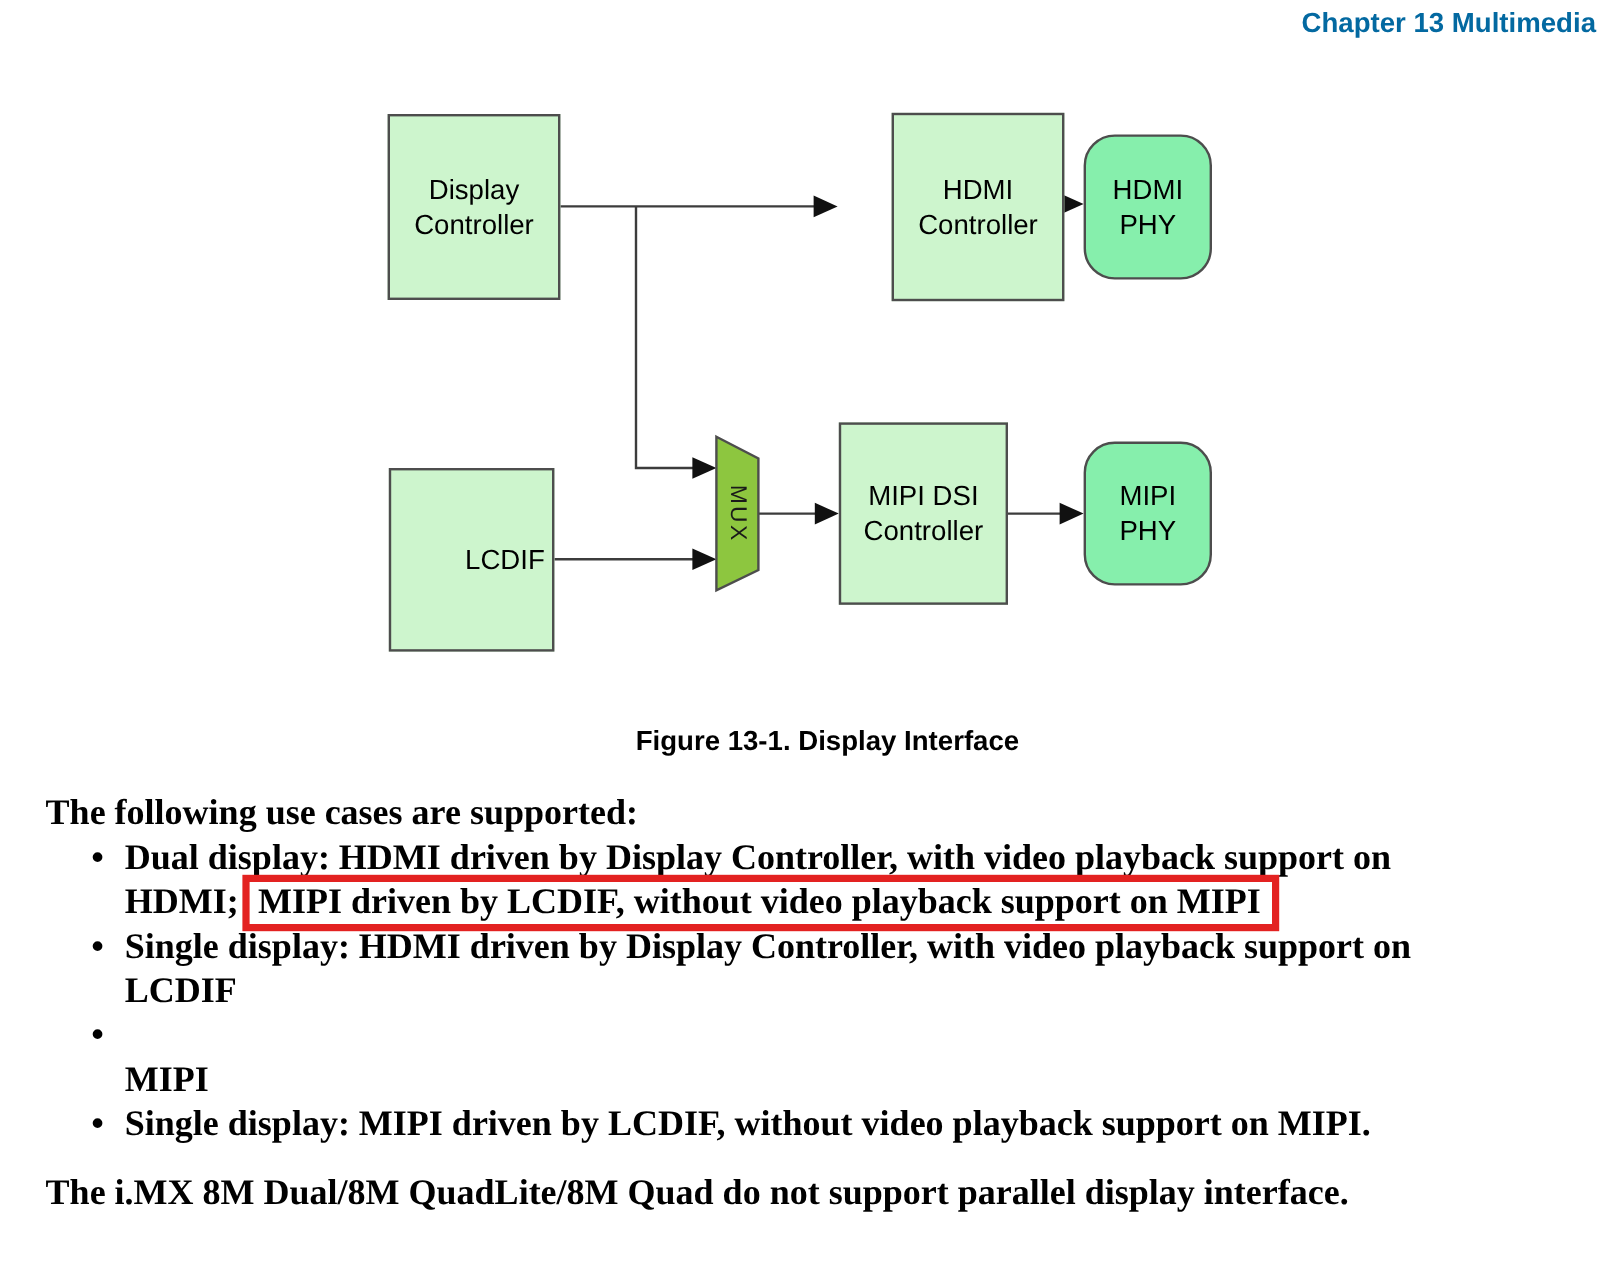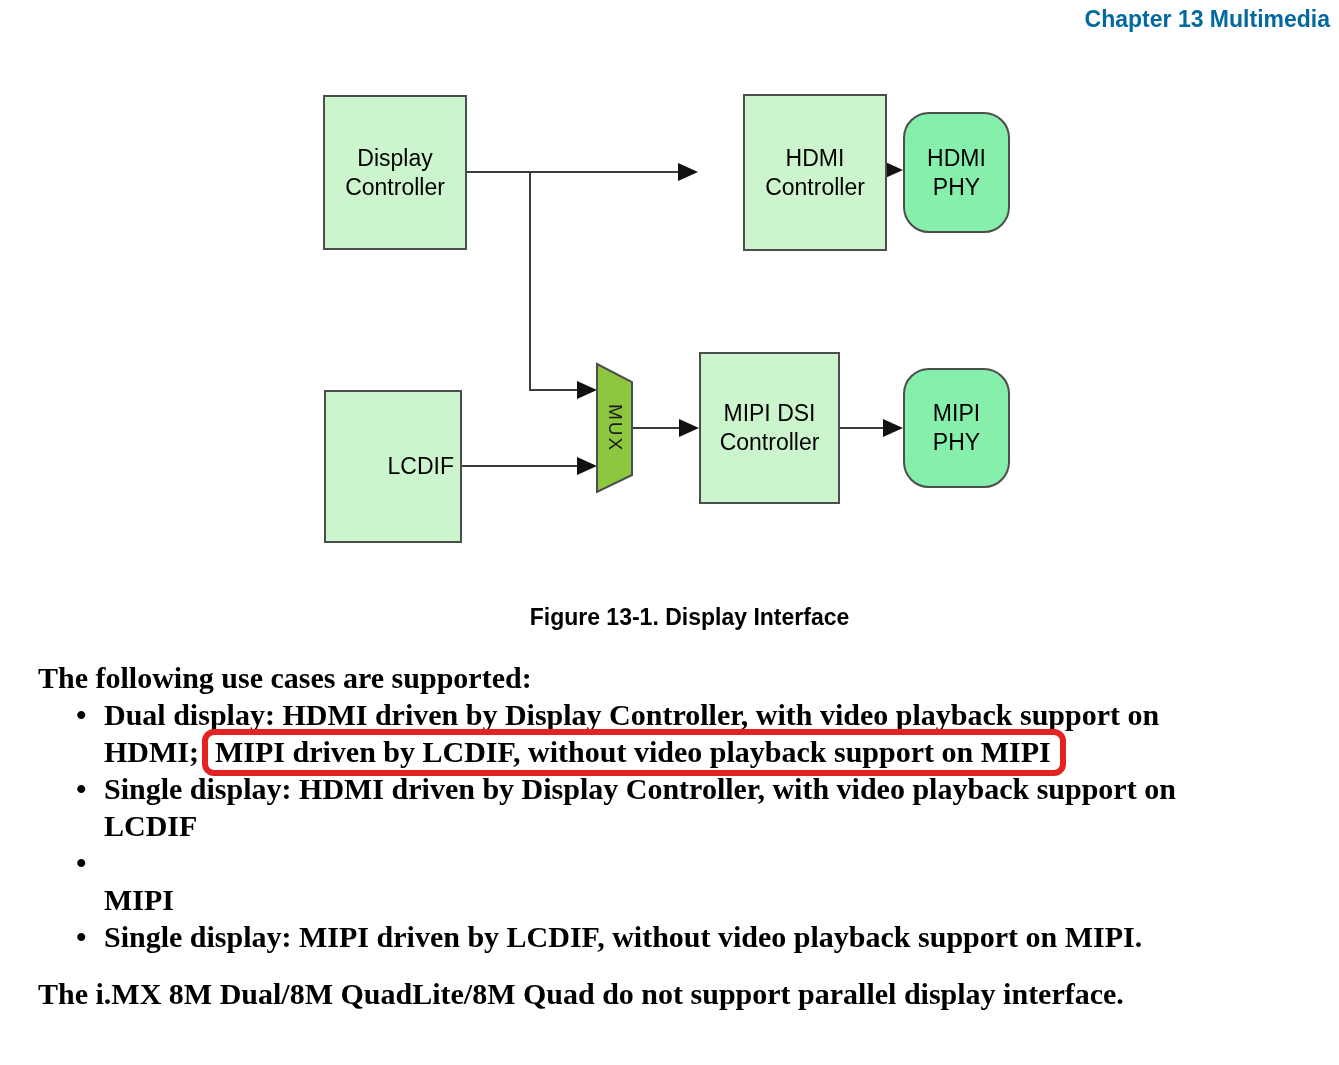--- a/index.html
+++ b/index.html
@@ -40,21 +40,21 @@
 
   
   .body-text{
     position:absolute;left:38px;top:659px;width:1252px;
     font-size:30px;line-height:37px;font-weight:bold;
   }
   .bullet-item{display:flex;padding-left:38px;}
   .bullet-item .marker{width:28px;flex:0 0 28px;}
   .bullet-item .bl{flex:1;}
   .hl{
-    border:6px solid #e32221;border-radius:12px;
+    border:6px solid #e32221;border-radius:0;
     padding:0 9px 2px 7px;margin-left:3px;
   }
   .closing{margin-top:20px;}
 </style>
 </head>
 <body>
 
 <div class="page-header">Chapter 13 Multimedia</div>
 
 <div class="diagram">

